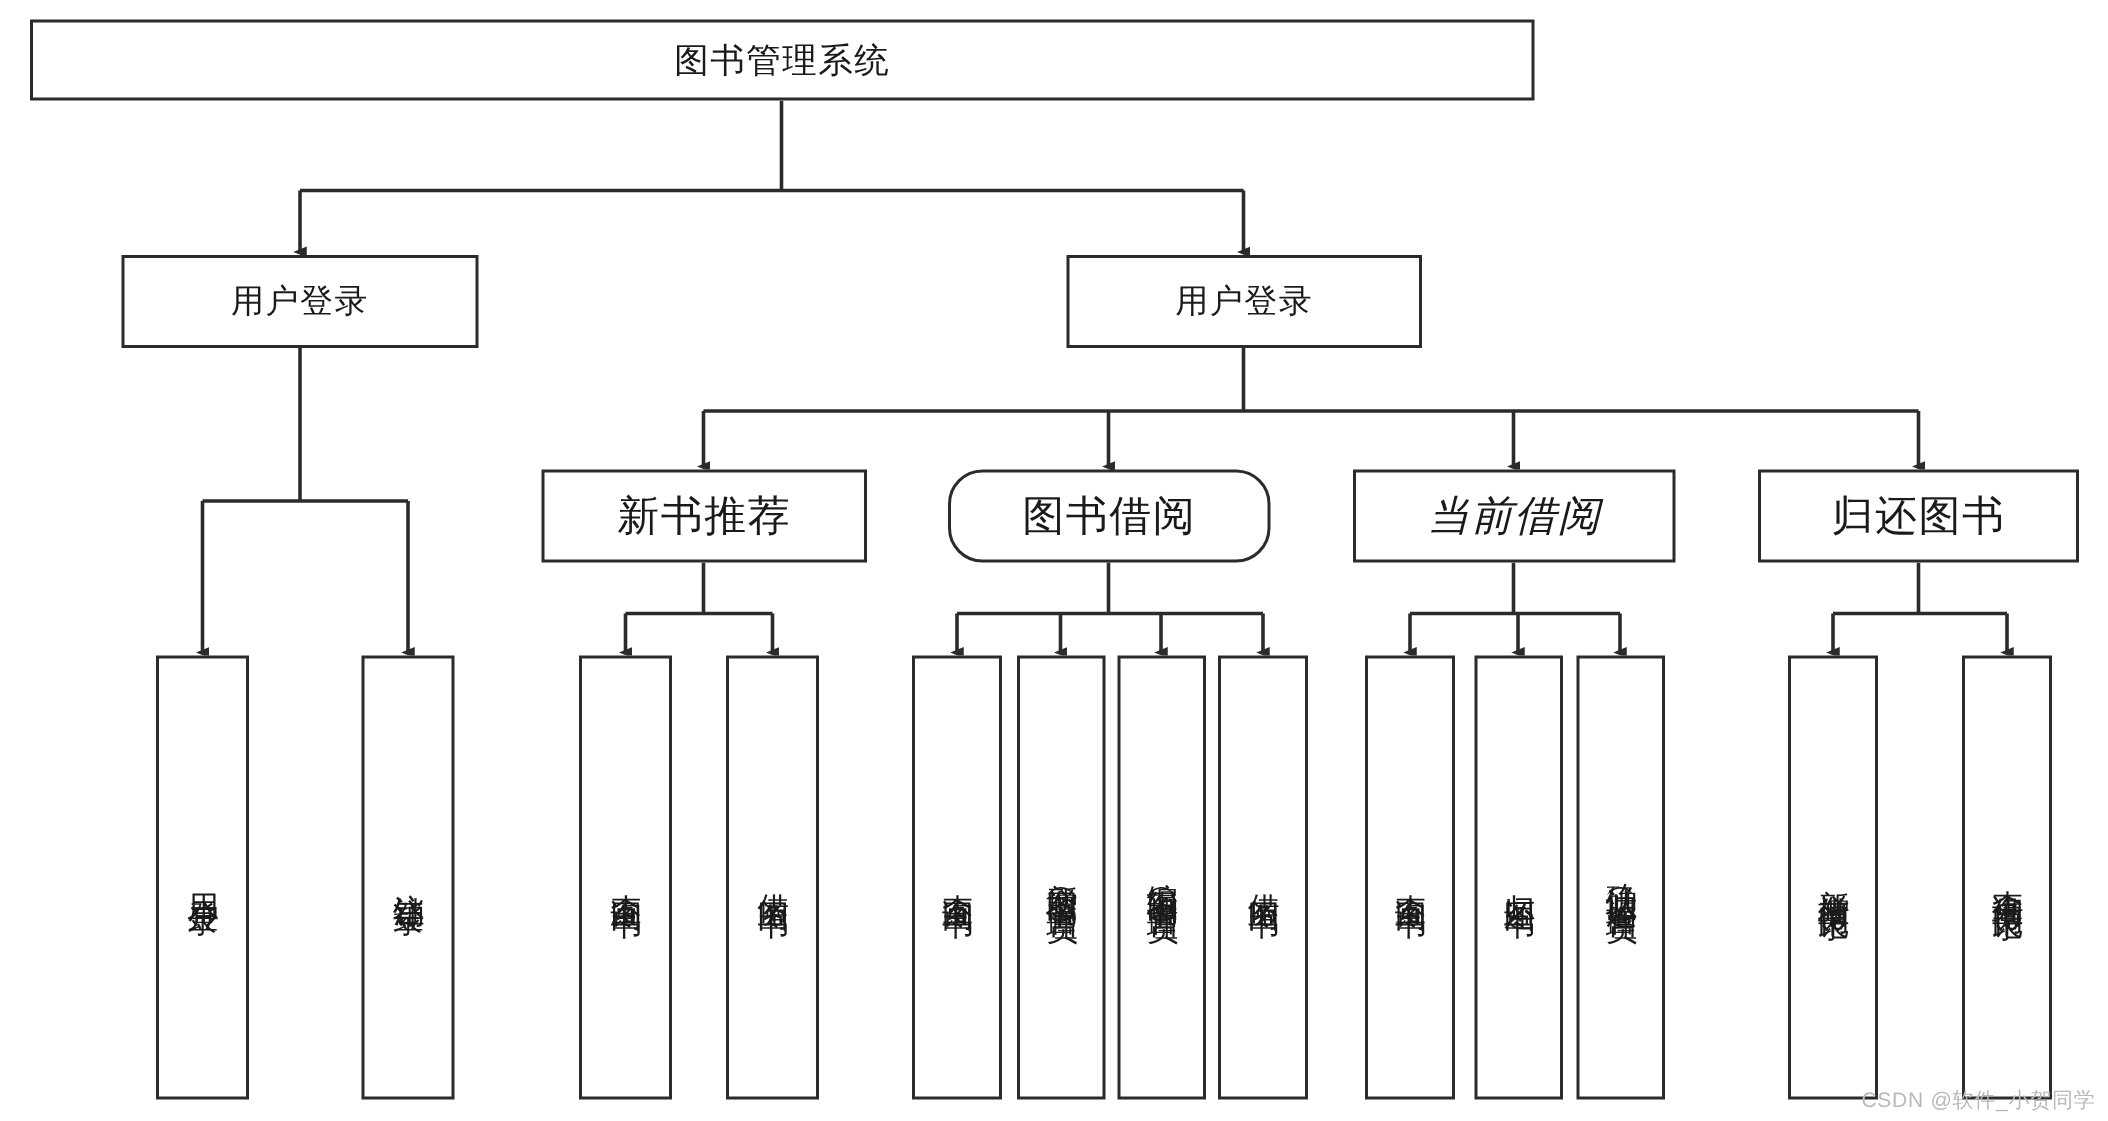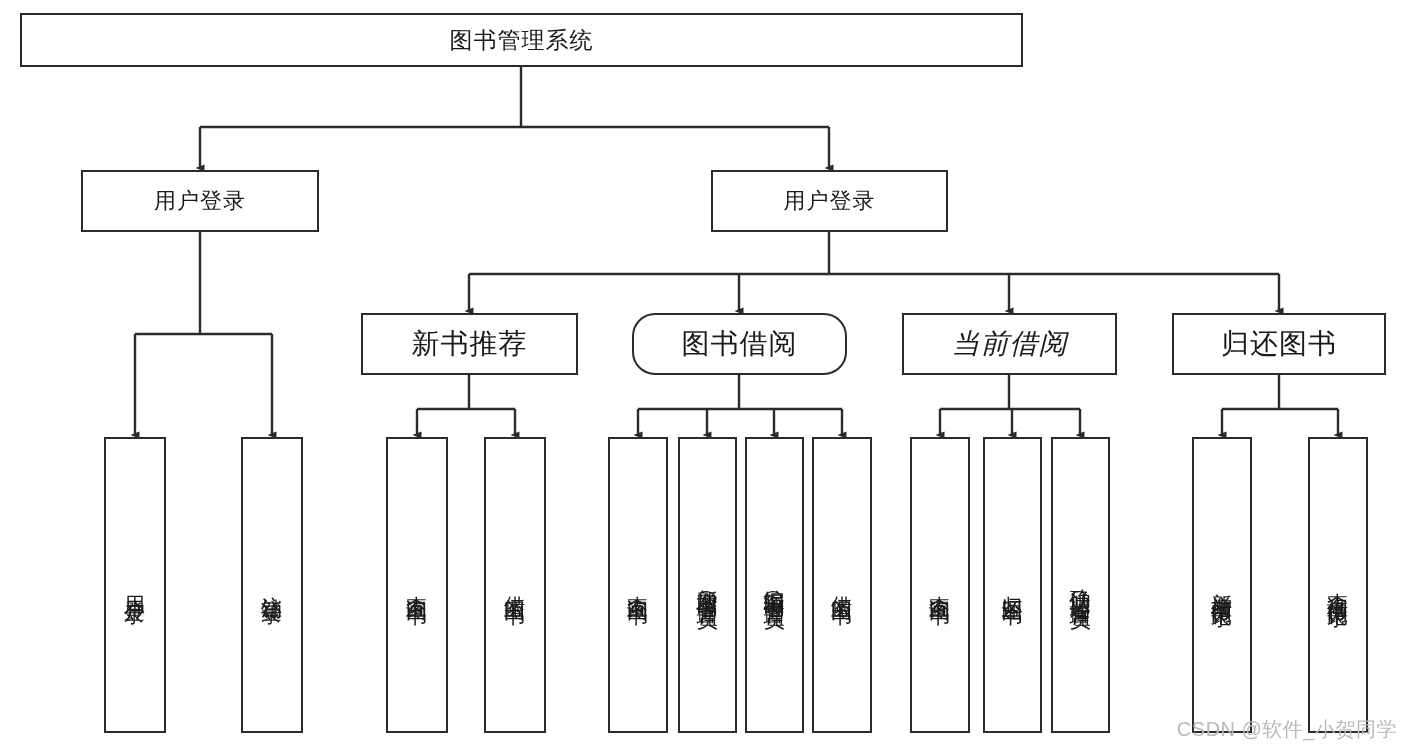--- a/index.html
+++ b/index.html
@@ -60,21 +60,21 @@
   }
   .node-leaf .leaf-text {
     writing-mode: vertical-rl;
     text-orientation: upright;
     white-space: nowrap;
   }
   .watermark {
     position: absolute;
     right: 8px;
     bottom: 4px;
-    font-size: 20px;
+    font-size: 14px;
     color: #b9b9b9;
     z-index: 5;
     white-space: nowrap;
     letter-spacing: 0.5px;
   }
 </style>
 </head>
 <body>
 
 <div id="diagram-root">

